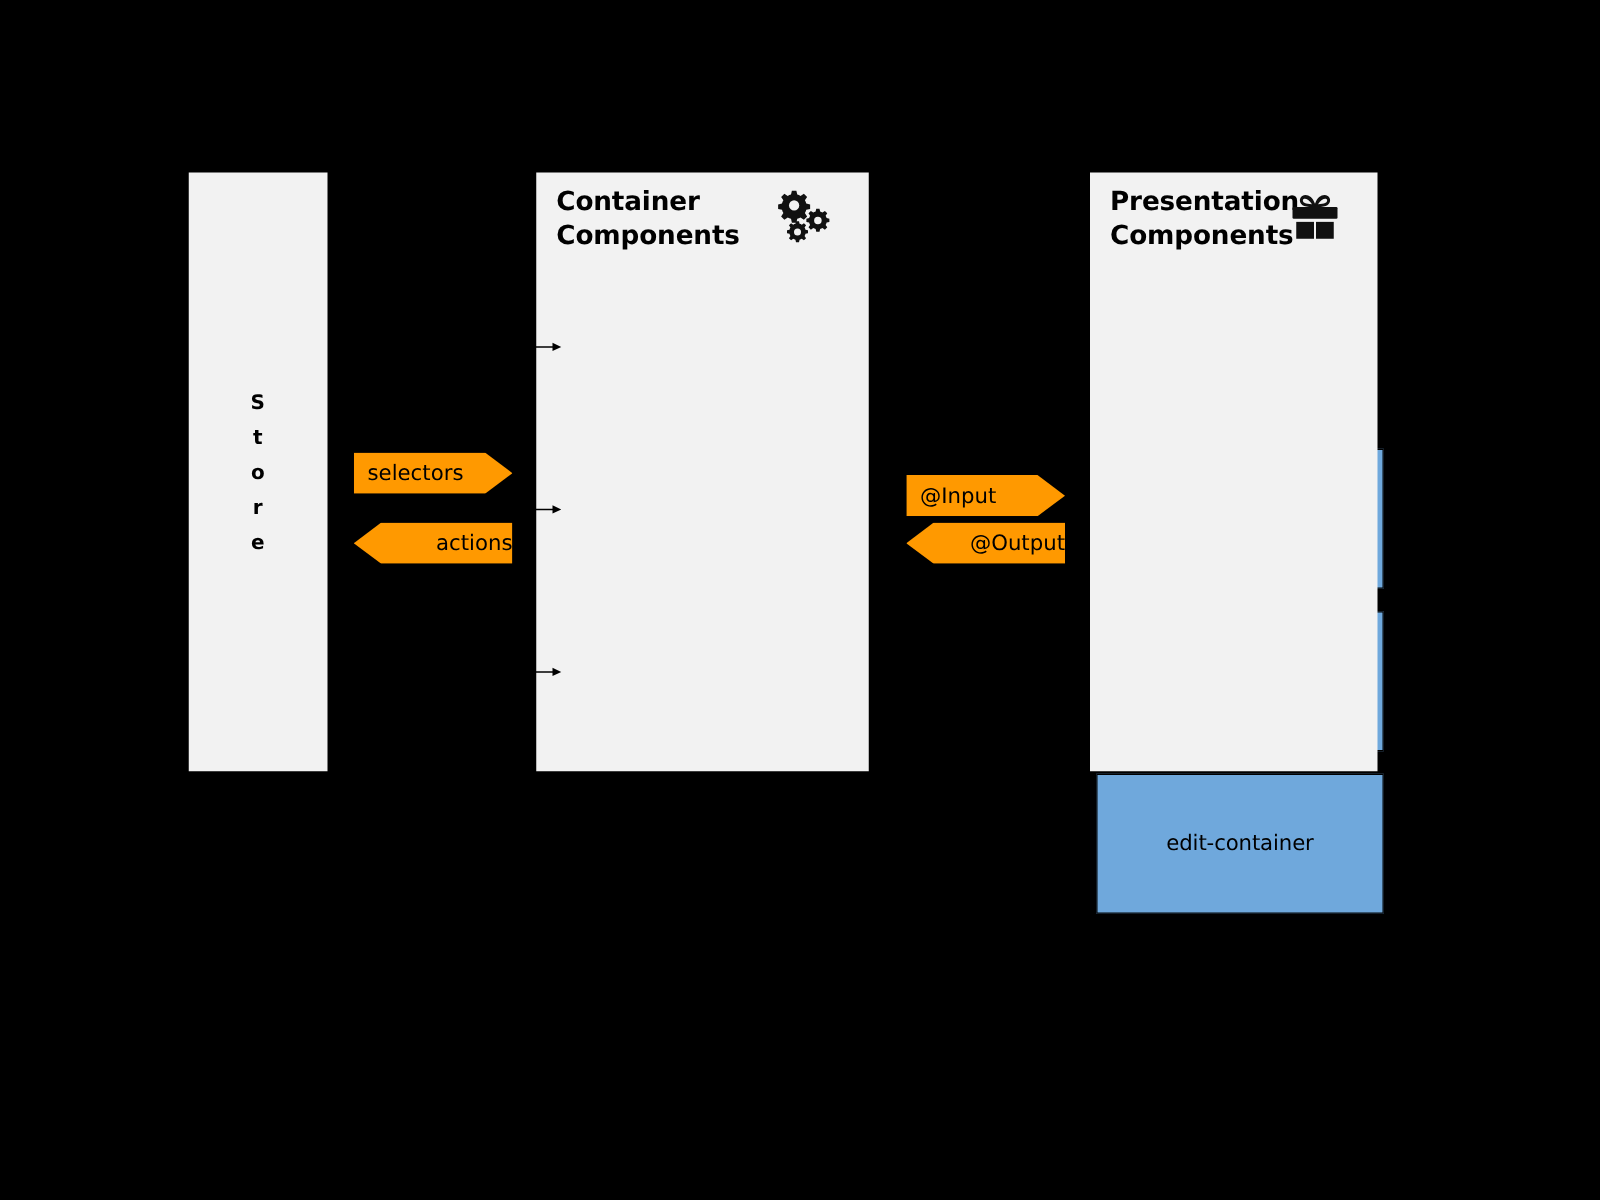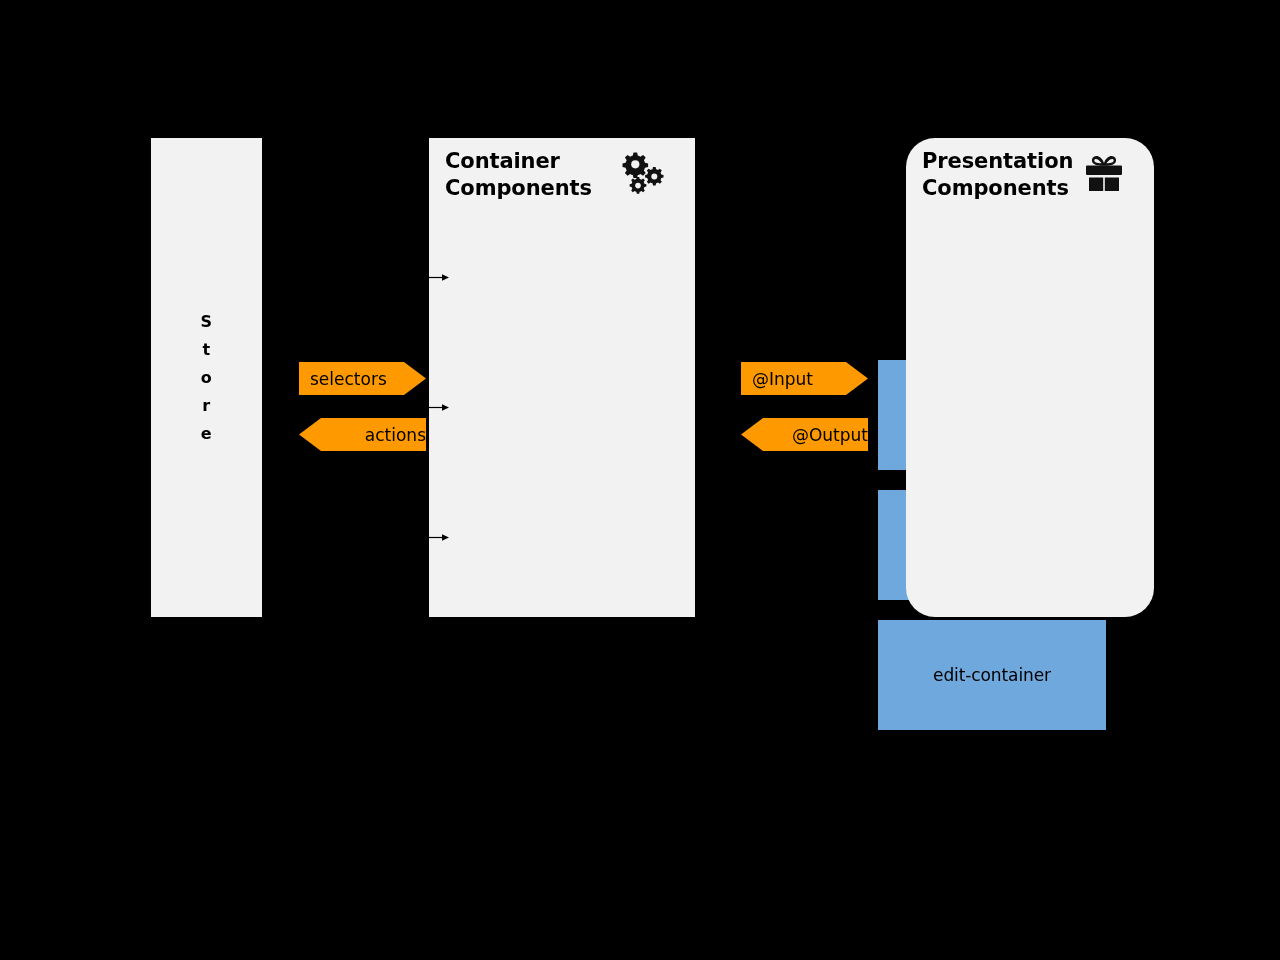--- a/index.html
+++ b/index.html
@@ -24,21 +24,21 @@
   }
 
   
   .panel {
     position: absolute;
     background: #F2F2F2;
     box-sizing: border-box;
   }
   #store-panel  { left: 151px; top: 138px; width: 111px; height: 479px; }
   #container-panel { left: 429px; top: 138px; width: 266px; height: 479px; }
-  #presentation-panel { left: 906px; top: 138px; width: 248px; height: 479px; border-radius: 29px; }
+  #presentation-panel { left: 872px; top: 138px; width: 230px; height: 479px; }
 
   .panel-title {
     position: absolute;
     left: 16px;
     top: 10px;
     font-size: 21px;
     font-weight: bold;
     color: #000000;
     line-height: 1.3;
     white-space: pre-line;
@@ -93,36 +93,35 @@
   
   .arrow-banner {
     position: absolute;
     height: 33px;
     background: #FF9900;
     display: flex;
     align-items: center;
     font-size: 17px;
     color: #000000;
     box-sizing: border-box;
-    margin-left: 16px;
   }
   .arrow-right {
     clip-path: polygon(0 0, calc(100% - 22px) 0, 100% 50%, calc(100% - 22px) 100%, 0 100%);
     padding-left: 11px;
     justify-content: flex-start;
   }
   .arrow-left {
     clip-path: polygon(22px 0, 100% 0, 100% 100%, 22px 100%, 0 50%);
     padding-left: 28px;
     justify-content: flex-end;
   }
 
   #banner-selectors { left: 283px; top: 362px; width: 127px; }
   #banner-actions   { left: 283px; top: 418px; width: 127px; }
-  #banner-input     { left: 725px; top: 362px; width: 127px; }
+  #banner-input     { left: 725px; top: 380px; width: 127px; }
   #banner-output    { left: 725px; top: 418px; width: 127px; }
 
   
   .connector {
     position: absolute;
     width: 22px;
     height: 11px;
   }
   .connector svg { display: block; }
   #conn-1 { left: 428px; top: 272px; }

